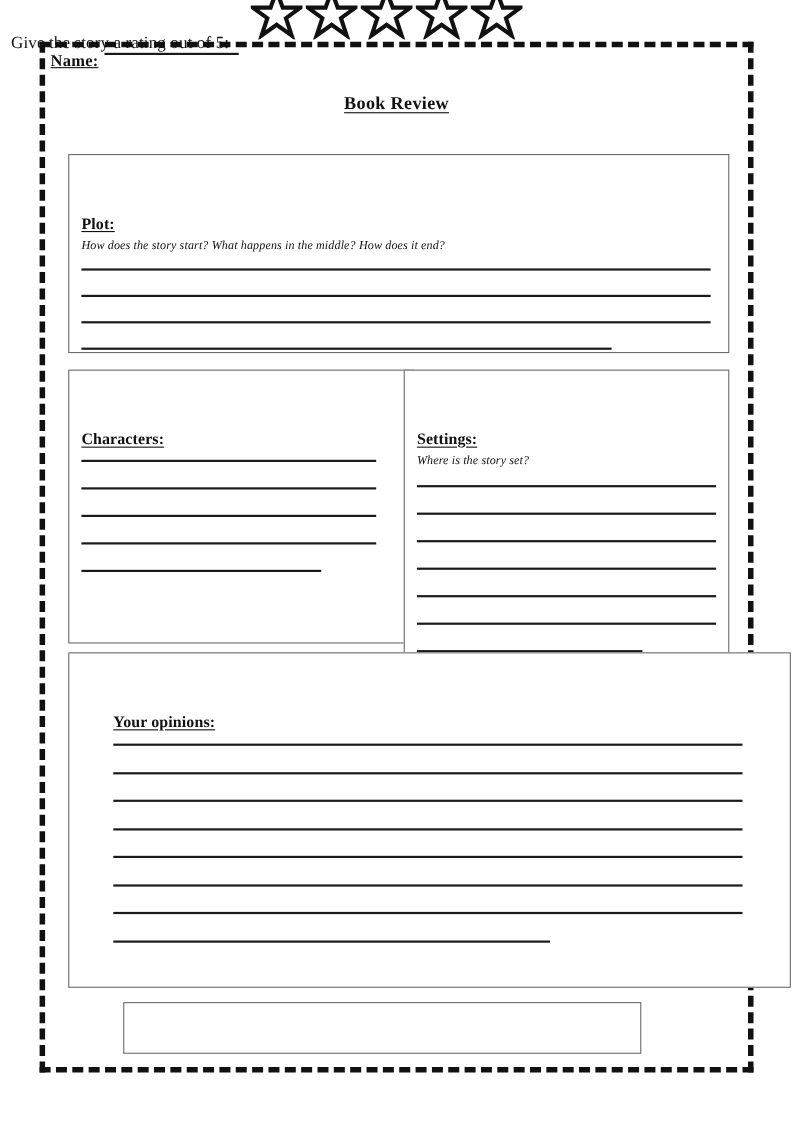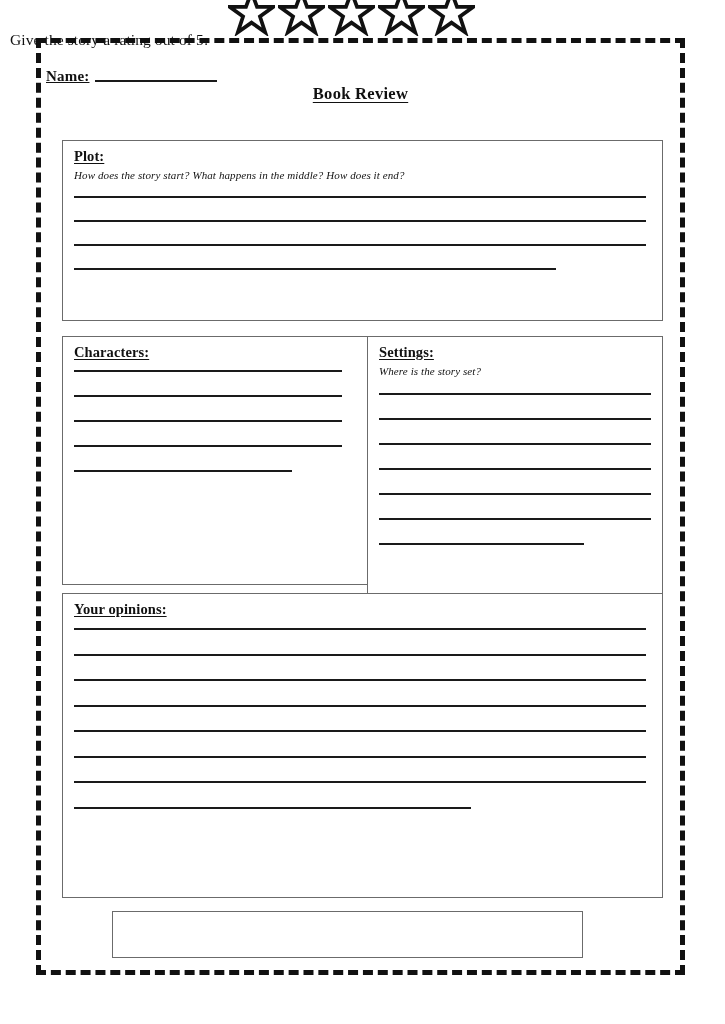--- a/index.html
+++ b/index.html
@@ -24,25 +24,24 @@
     width: 649px;
     height: 937px;
     box-sizing: border-box;
     border: 5px dashed #111111;
   }
 
   
   #name-row {
     position: absolute;
     left: 46px;
-    top: 60px;
+    top: 48px;
     width: 600px;
     height: 24px;
     display: flex;
-    align-items: flex-end;
   }
   .name-label {
     font-size: 15px;
     font-weight: bold;
     text-decoration: underline;
     line-height: 16px;
     letter-spacing: 0.2px;
   }
   .name-blank {
     width: 122px;
@@ -73,20 +72,21 @@
     border: 1.3px solid #6b6b6b;
     background: #ffffff;
   }
   .sec-head {
     font-size: 14.5px;
     font-weight: bold;
     text-decoration: underline;
     text-underline-offset: 2px;
     line-height: 17px;
     letter-spacing: 0.1px;
+    margin-top: 48px;
   }
   .sec-prompt {
     font-size: 11px;
     font-style: italic;
     line-height: 21px;
     letter-spacing: 0.1px;
   }
   .lines {
     margin-top: 2px;
   }
@@ -114,21 +114,21 @@
 
   
   #sec-settings { left: 367px; top: 336px; width: 296px; height: 290px; }
   #sec-settings .inner { padding: 7px 0 0 11px; }
   #sec-settings .lines { margin-top: 11px; }
   #sec-settings .wline { margin-bottom: 23px; }
   #sec-settings .wline.w-full { width: 272px; }
   #sec-settings .wline.w-short { width: 205px; }
 
   
-  #sec-opinions { left: 62px; top: 593px; width: 601px; height: 305px; }
+  #sec-opinions { left: 62px; top: 593px; width: 657px; height: 305px; padding-left: 29px; }
   #sec-opinions .inner { padding: 7px 0 0 11px; }
   #sec-opinions .lines { margin-top: 10px; }
   #sec-opinions .wline { margin-bottom: 23.5px; }
   #sec-opinions .wline.w-full { width: 572px; }
   #sec-opinions .wline.w-short { width: 397px; }
 
   
   #sec-rating {
     position: absolute;
     left: 112px;

